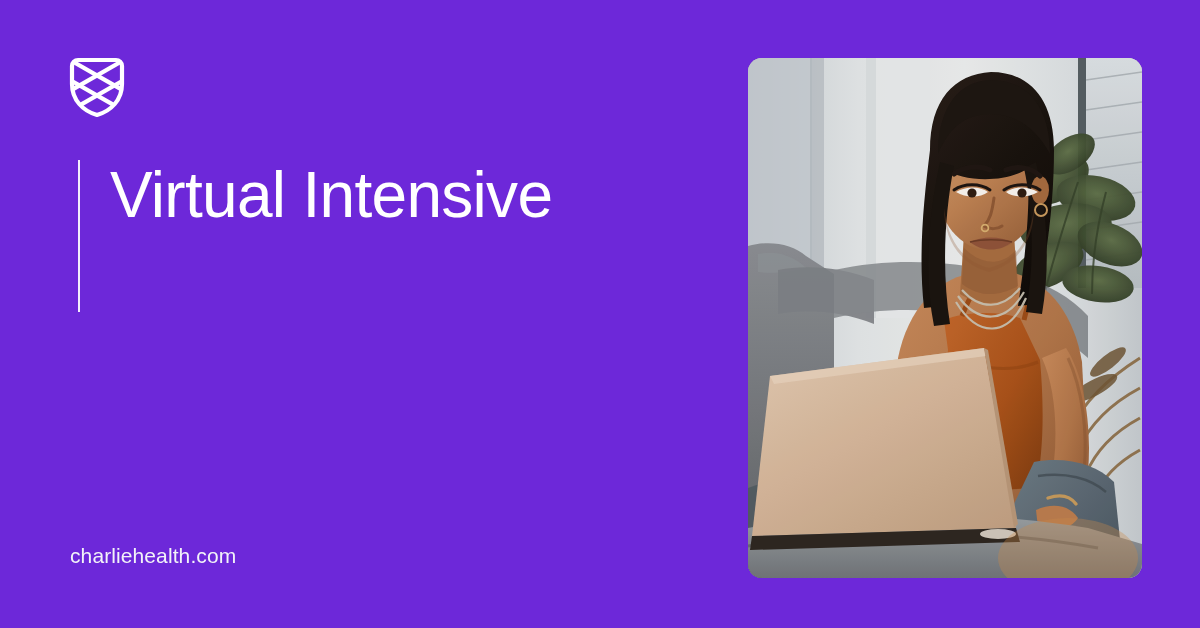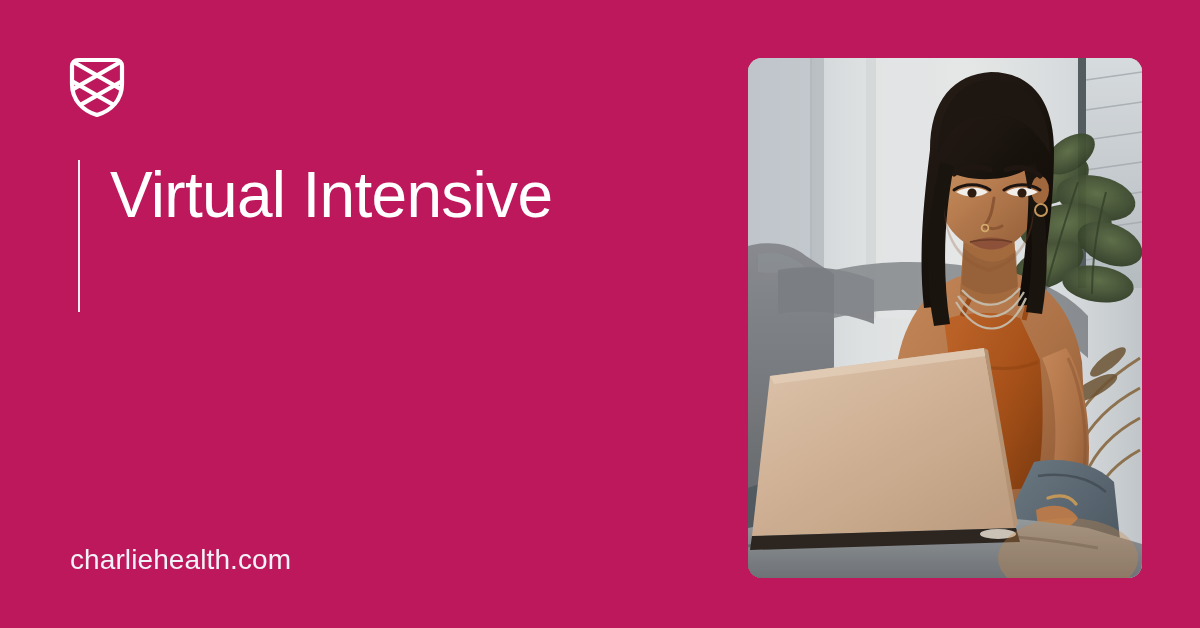--- a/index.html
+++ b/index.html
@@ -4,21 +4,21 @@
 <style>
   * { margin:0; padding:0; box-sizing:border-box; }
   html,body {
     width:1200px; height:628px;
     overflow:hidden;
     font-family:"Liberation Sans", sans-serif;
   }
   .card {
     position:relative;
     width:1200px; height:628px;
-    background:#be185d;
+    background:#6d28d9;
   }
 
   
   .logo {
     position:absolute;
     left:68px; top:56px;
     width:58px; height:62px;
   }
 
   
@@ -39,21 +39,21 @@
     line-height:1.22;
     letter-spacing:-0.7px;
     white-space:nowrap;
   }
   .headline-line { display:block; }
 
   .site-url {
     position:absolute;
     left:70px; top:544px;
     color:#F2F3F8;
-    font-size:28px;
+    font-size:21px;
     font-weight:400;
     letter-spacing:0.1px;
   }
 
   
   .photo {
     position:absolute;
     left:748px; top:58px;
     width:394px; height:520px;
     border-radius:14px;

